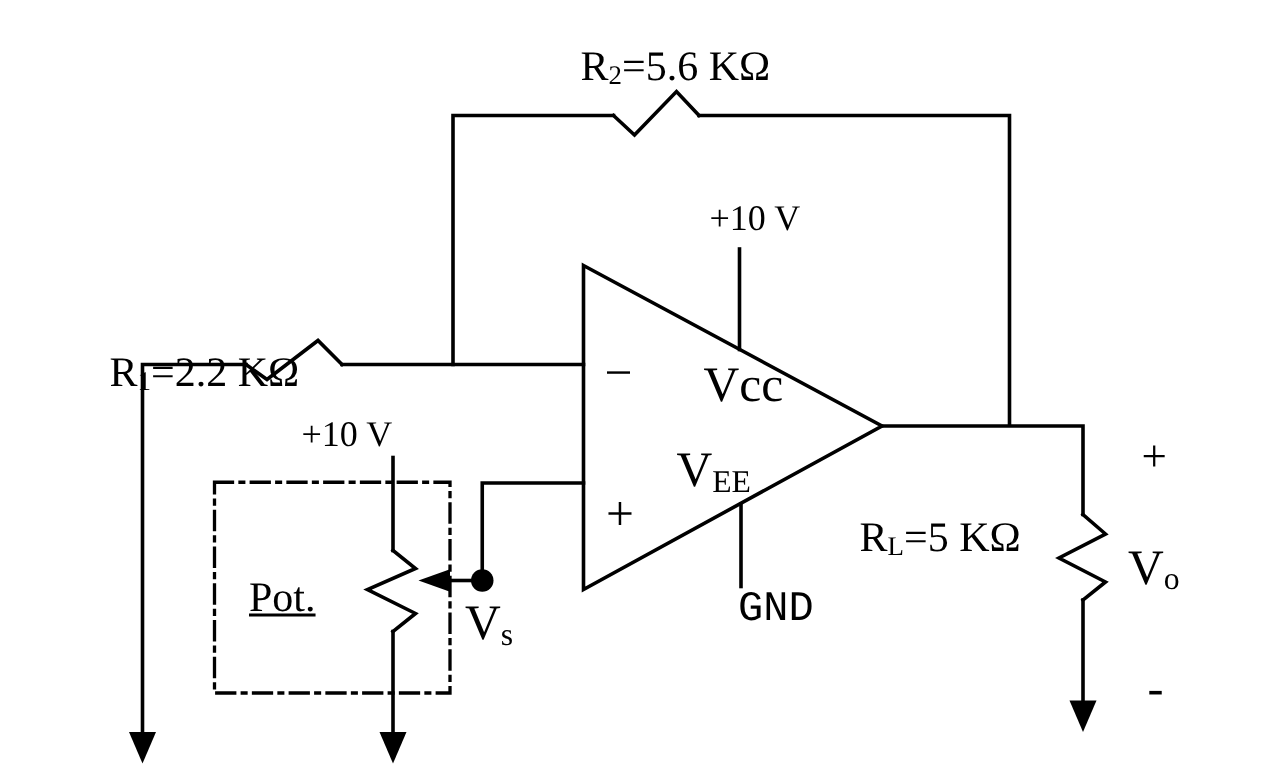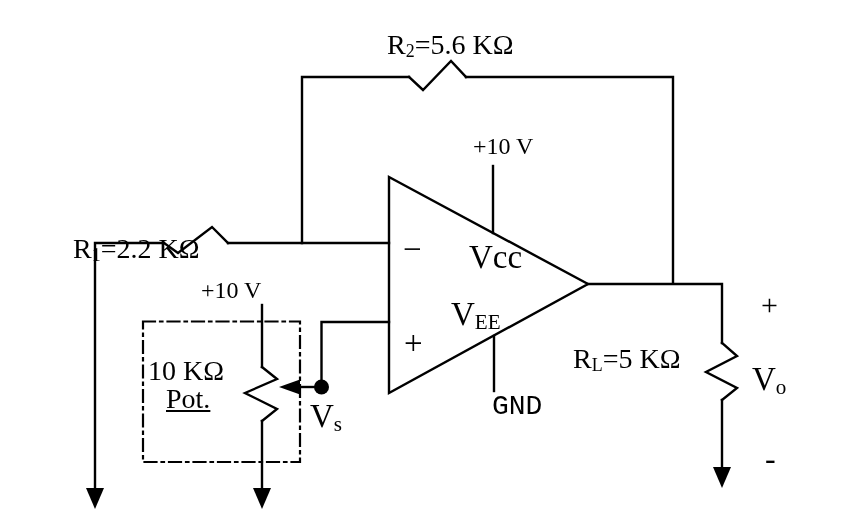--- a/index.html
+++ b/index.html
@@ -84,21 +84,20 @@
   <div class="lbl fs29" style="left:451px; top:298px;text-align:center;"><span>V</span><span class="sub">EE</span></div>
 
   <div class="lbl fs33" style="left:403px; top:233px;">−</div>
 
   <div class="lbl fs33" style="left:404px; top:327px;">+</div>
 
   <div class="lbl" style="left:492px; top:393px;font-family:Liberation Mono, monospace;">GND</div>
 
   <div class="lbl fs27" style="left:201px; top:278px;">+10 V</div>
 
-  <div class="lbl" style="left:148px; top:357px;">10 KΩ</div>
 
   <div class="lbl" style="left:166px; top:385px;text-decoration:underline;">Pot.</div>
 
   <div class="lbl fs29" style="left:310px; top:400px;"><span>V</span><span class="sub">s</span></div>
 
   <div class="lbl" style="left:573px; top:345px;"><span>R</span><span class="sub">L</span><span>=5 KΩ</span></div>
 
   <div class="lbl fs30" style="left:761px; top:290px;">+</div>
 
   <div class="lbl fs29" style="left:752px; top:363px;"><span>V</span><span class="sub">o</span></div>

